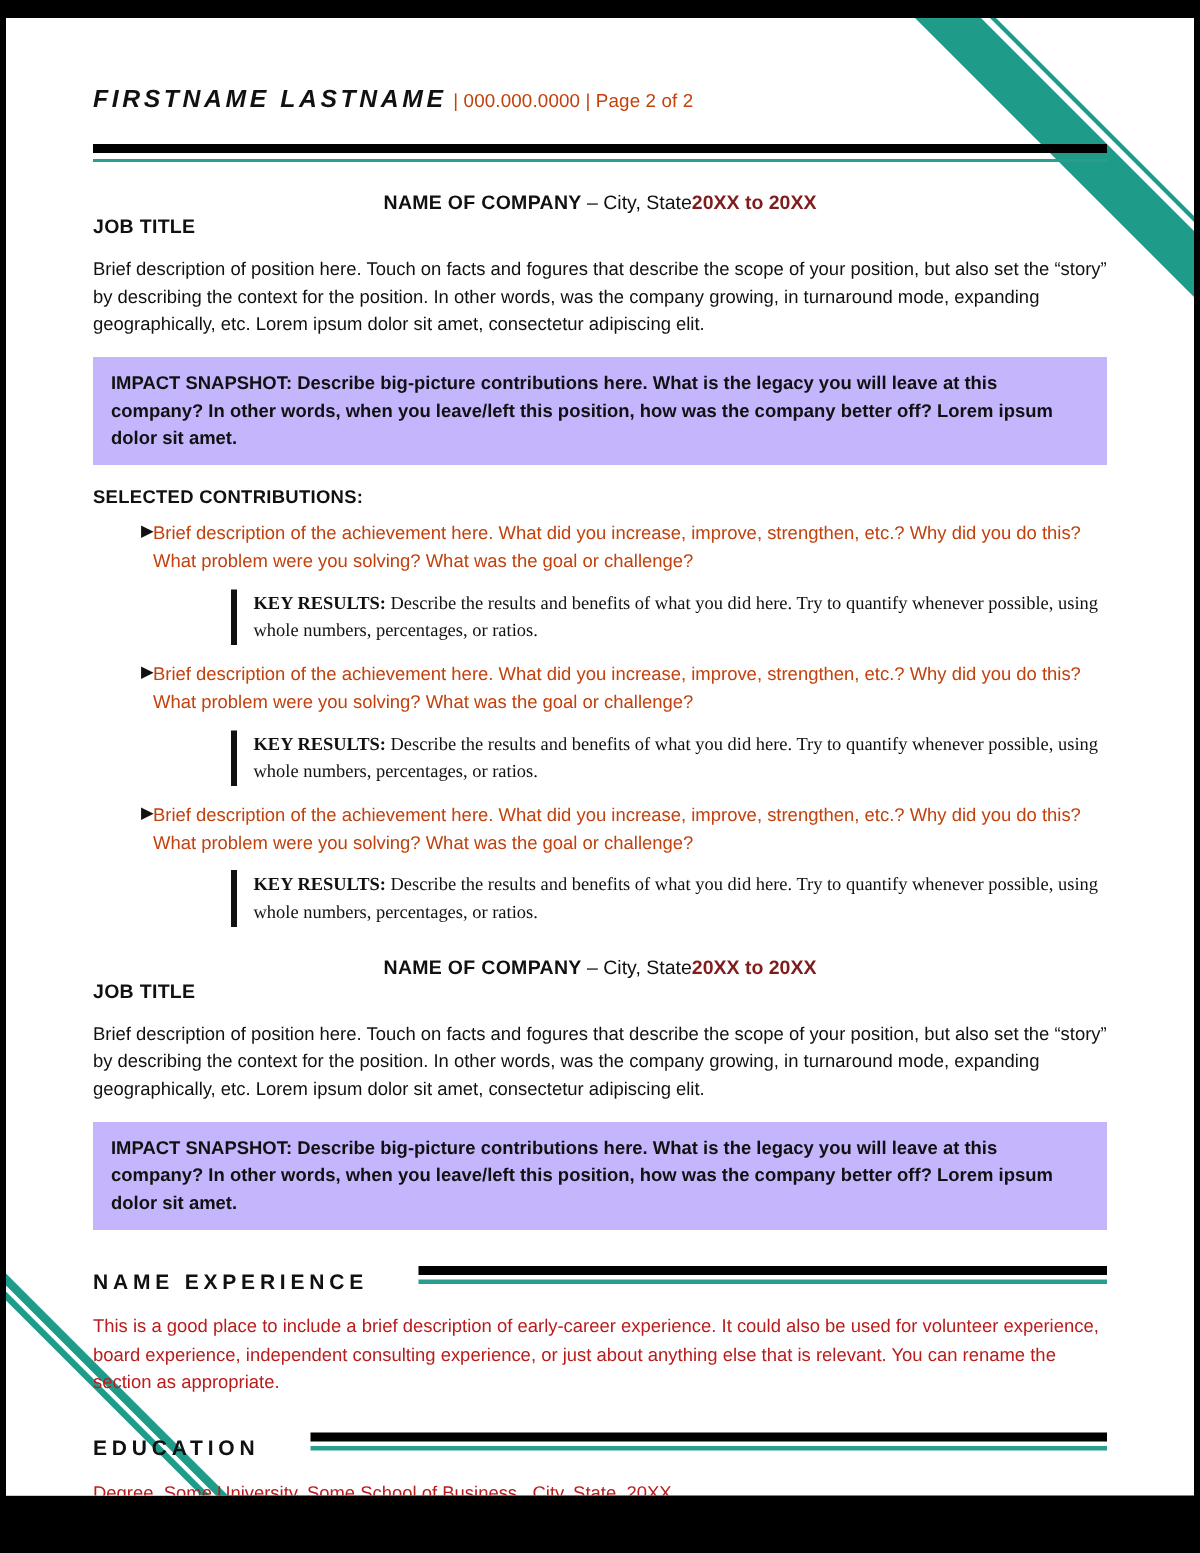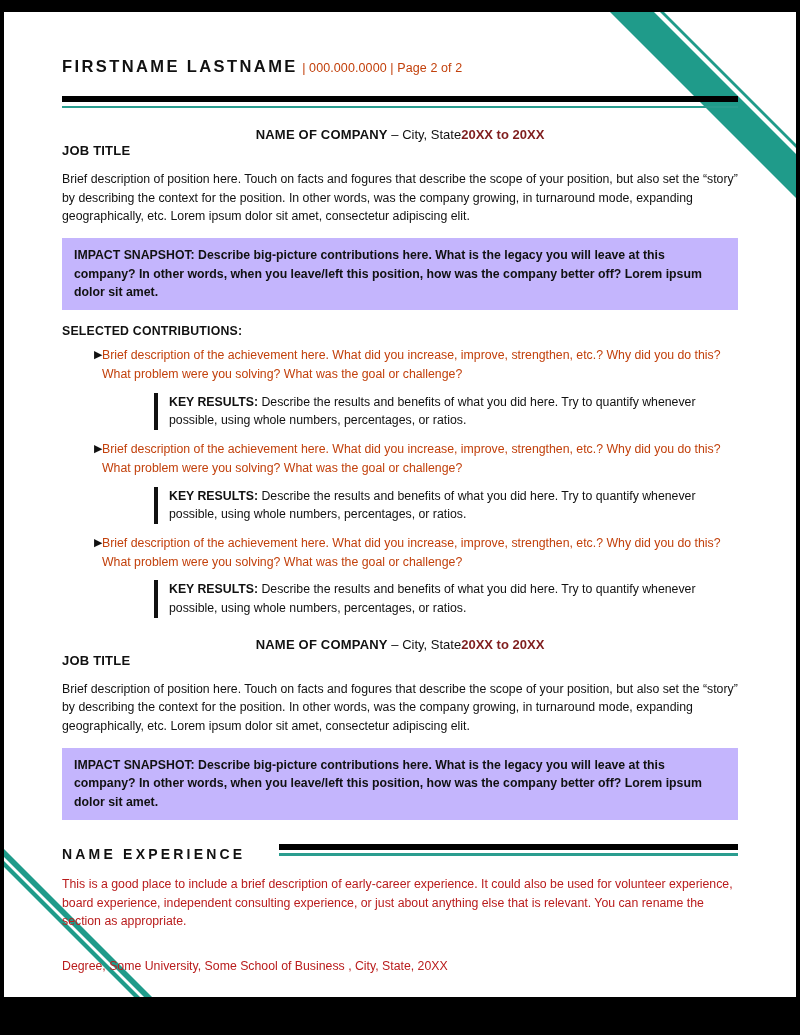--- a/index.html
+++ b/index.html
@@ -92,20 +92,21 @@
   
   .doc-header{
     padding-top:45px;
     white-space:nowrap;
   }
   .hdr-name{
     font-size:16.5px;
     font-weight:bold;
     letter-spacing:2.4px;
     color:#111;
+    font-style:italic;
   }
   .hdr-meta{
     font-size:12.5px;
     color:#c2410c;
     letter-spacing:0.1px;
   }
   .hdr-rule{
     margin-top:20px;
   }
   .rule-black{
@@ -175,20 +176,21 @@
     flex:1 1 auto;
     font-size:12.3px;line-height:1.52;color:#c2410c;
   }
   .key-results{
     margin:9px 0 0 92px;
     border-left:4px solid #111;
     padding-left:11px;
     font-size:12.3px;
     line-height:1.52;
     color:#111;
+    font-family:Liberation Serif, serif;
   }
   .key-results b{font-weight:bold;}
 
   
   .section{ margin-top:26px; }
   .section-head{
     display:flex;align-items:center;
   }
   .section-title{
     font-size:14px;font-weight:bold;color:#111;
@@ -303,18 +305,25 @@
           <div class="section-title">NAME EXPERIENCE</div>
           <div class="section-rules">
             <div class="rule-black"></div>
             <div class="rule-teal"></div>
           </div>
         </div>
         <div class="section-body">This is a good place to include a brief description of  early-career experience. It could also be used for volunteer experience, board experience, independent consulting experience, or just about anything else that is relevant. You can rename the section as appropriate.</div>
       </div>
 
       <div class="section">
+        <div class="section-head">
+          <div class="section-title">EDUCATION</div>
+          <div class="section-rules">
+            <div class="rule-black"></div>
+            <div class="rule-teal"></div>
+          </div>
+        </div>
         <div class="section-body">Degree, Some University, Some School of Business , City, State, 20XX</div>
       </div>
 
     </div>
   </div>
 </div>
 
 </body></html>

